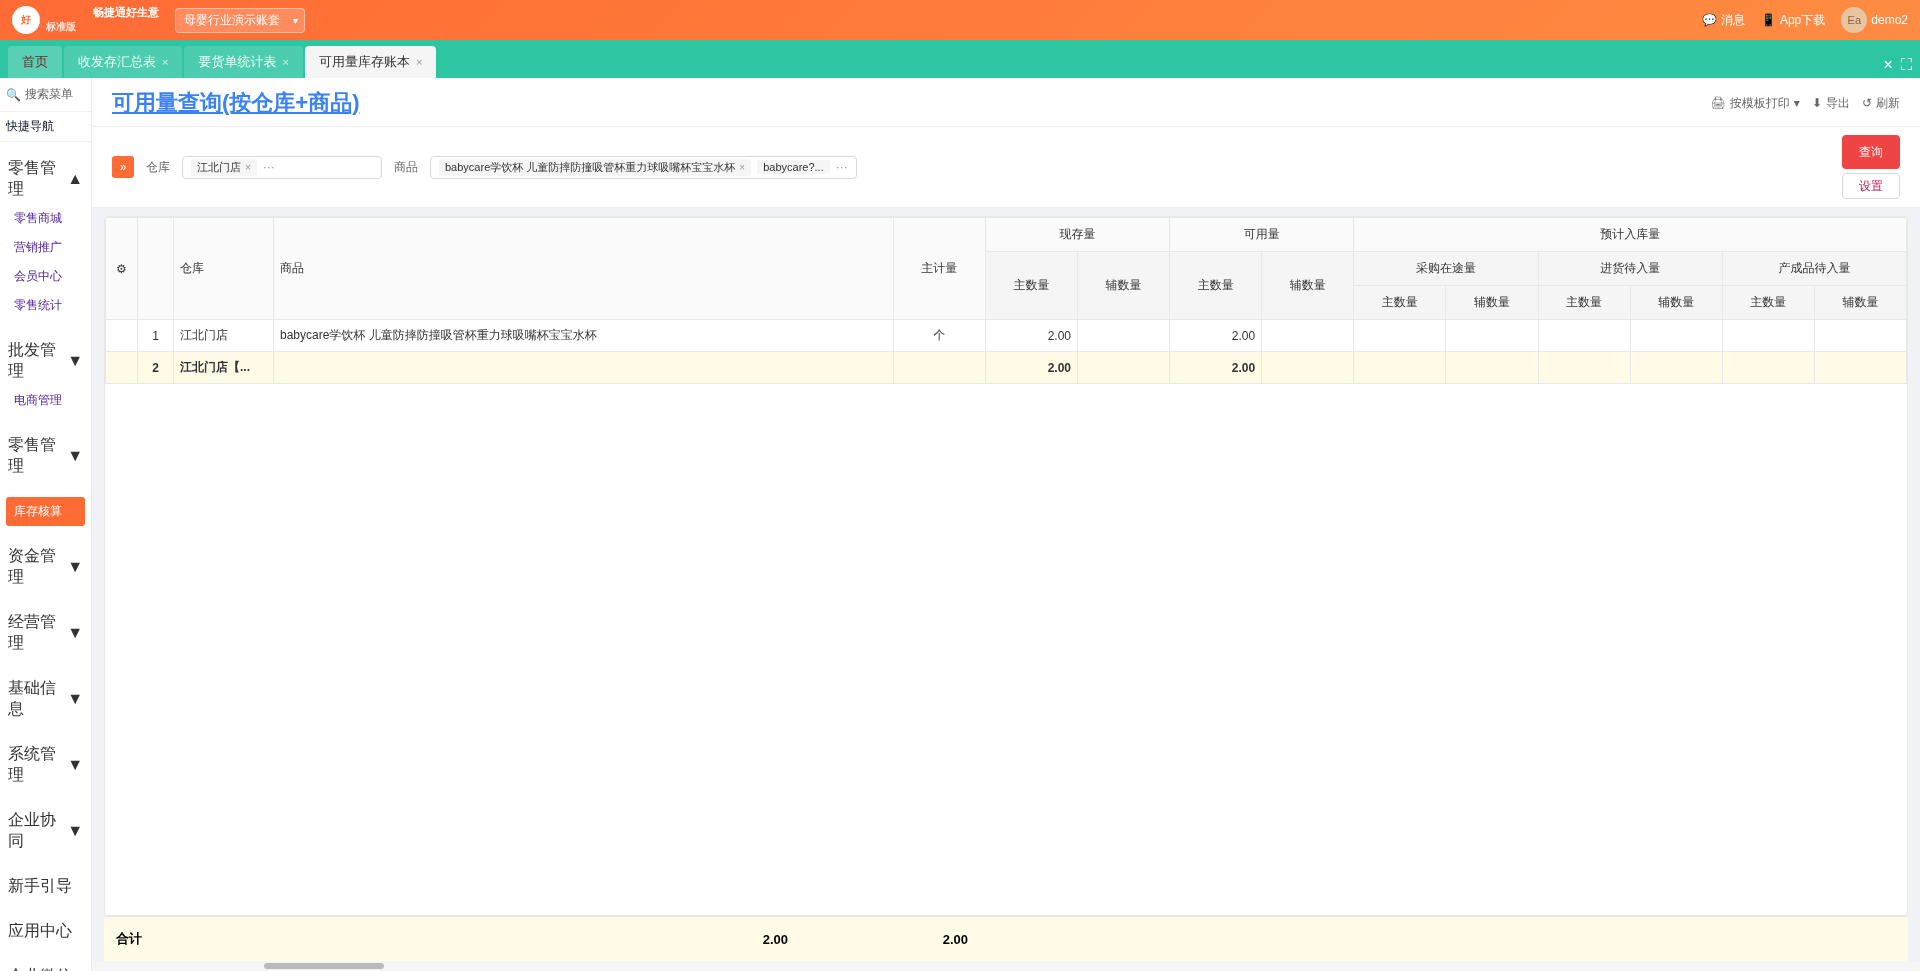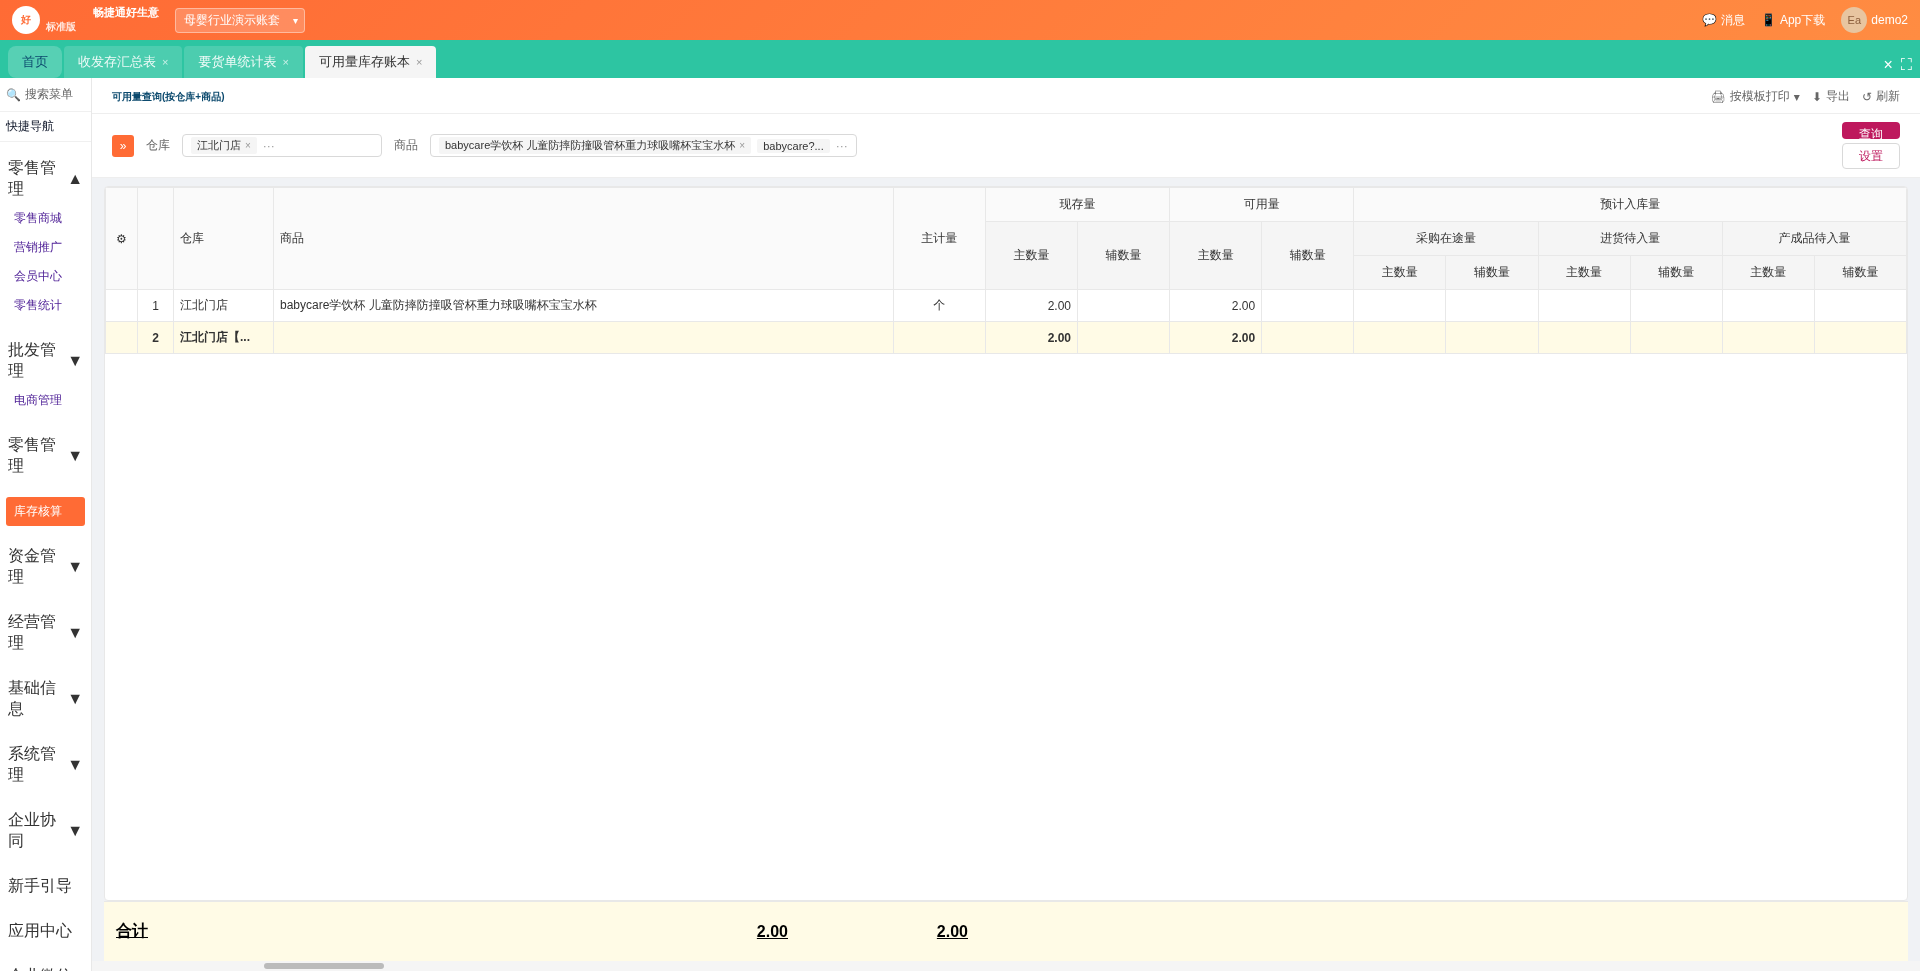--- a/index.html
+++ b/index.html
@@ -87,22 +87,21 @@
       font-weight: 500;
     }
     .nav-tab .close-x {
       font-size: 11px;
       color: rgba(255,255,255,0.7);
       line-height: 1;
     }
     .nav-tab.active .close-x { color: #999; }
     .nav-tab-home {
       background: rgba(255,255,255,0.2);
-      color: #0c4a6e;
-      border-radius: 8px;
+      color: #7f1d1d;
     }
     .nav-tabs-right {
       margin-left: auto;
       display: flex; align-items: center; gap: 8px;
       color: white;
       font-size: 16px;
       padding-bottom: 4px;
     }
     .nav-tabs-right span { cursor: pointer; }
 
@@ -165,21 +164,21 @@
       background: #f0f2f5;
     }
 
     
     .page-header {
       background: white;
       padding: 10px 20px 8px;
       display: flex; align-items: center; justify-content: space-between;
       border-bottom: 1px solid #eee;
     }
-    .page-title { font-size: 10px; font-weight: 600; color: #0c4a6e; }
+    .page-title { font-size: 22px; font-weight: 600; color: #3b82f6; text-decoration: underline; }
     .page-actions { display: flex; align-items: center; gap: 12px; }
     .page-action-btn {
       display: flex; align-items: center; gap: 4px;
       font-size: 12px; color: #666; cursor: pointer;
     }
 
     
     .filter-row {
       background: white;
       padding: 8px 20px;
@@ -201,23 +200,23 @@
       min-width: 200px; background: white;
     }
     .filter-tag {
       display: flex; align-items: center; gap: 4px;
       background: #f5f5f5; border-radius: 2px;
       padding: 1px 6px; font-size: 11px; color: #333;
     }
     .filter-tag .tag-x { color: #999; cursor: pointer; font-size: 10px; }
     .filter-ellipsis { color: #999; font-size: 12px; cursor: pointer; }
     .btn-query {
-      background: #be185d; color: white; border: none;
+      background: #ef4444; color: white; border: none;
       padding: 4px 16px; border-radius: 4px; font-size: 12px; cursor: pointer;
-      height: 17px;
+      height: 34px;
     }
     .btn-settings {
       background: white; color: #be185d; border: 1px solid #d9d9d9;
       padding: 4px 16px; border-radius: 4px; font-size: 12px; cursor: pointer;
       height: 26px;
     }
 
     
     .table-container {
       flex: 1;
@@ -554,21 +553,21 @@
             <td class="number-cell"></td>
             <td class="number-cell"></td>
             <td class="number-cell"></td>
             <td class="number-cell"></td>
             <td class="number-cell"></td>
           </tr>
         </tbody>
       </table>
     </div>
 
-    <div style="background:#fffbe6;border-top:1px solid #e8e8e8;padding:19px 12px;font-size:16px;font-weight:600;display:flex;align-items:center;margin:0 12px;text-decoration:underline;">
+    <div style="background:#fffbe6;border-top:1px solid #e8e8e8;padding:13px 12px;font-size:13px;font-weight:600;display:flex;align-items:center;margin:0 12px;">
       <span style="min-width:580px;">合计</span>
       <span style="min-width:100px;text-align:right;padding-right:8px;">2.00</span>
       <span style="min-width:80px;text-align:right;padding-right:8px;"></span>
       <span style="min-width:100px;text-align:right;padding-right:8px;">2.00</span>
     </div>
 
     <div class="table-scroll-bar">
       <div class="scroll-thumb"></div>
     </div>
 

